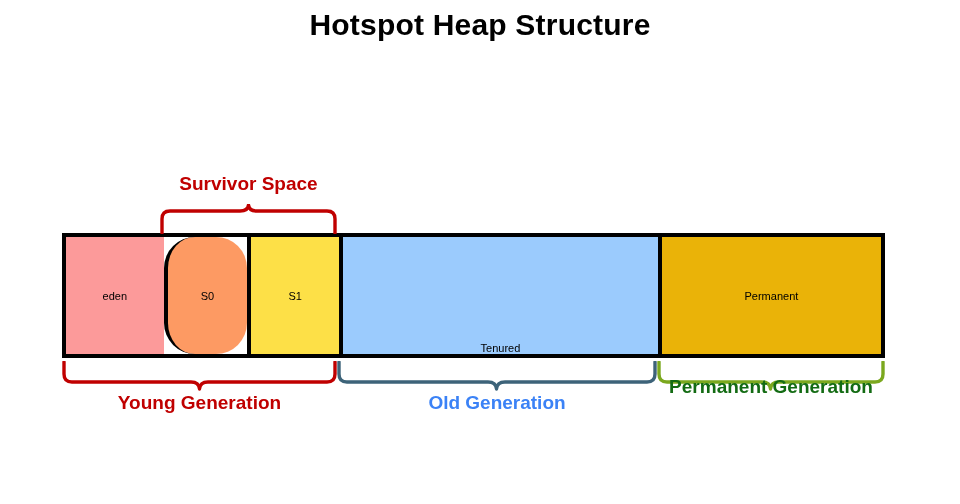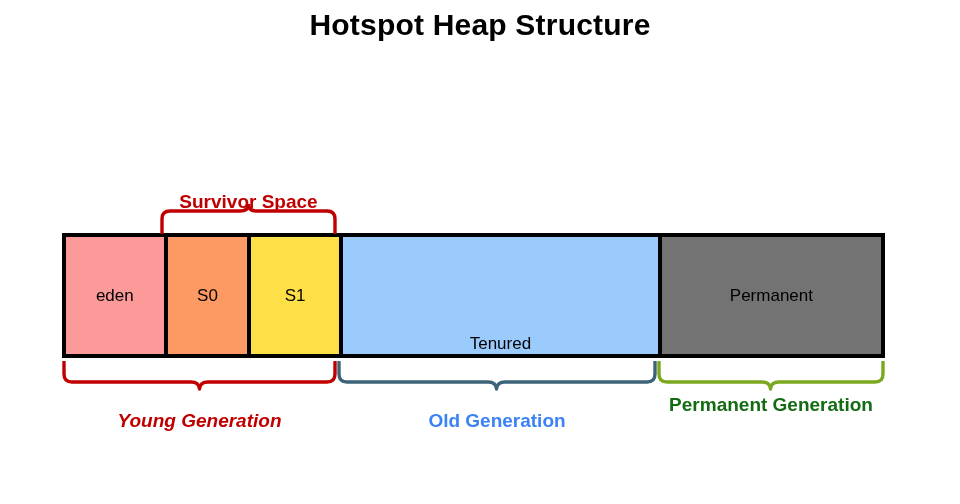--- a/index.html
+++ b/index.html
@@ -37,66 +37,64 @@
     box-sizing: border-box;
     border: 4px solid #000000;
     display: flex;
   }
   .heap-region {
     position: relative;
     box-sizing: border-box;
     display: flex;
     align-items: center;
     justify-content: center;
-    font-size: 17px;
+    font-size: 11px;
     color: #000000;
     height: 100%;
   }
   .heap-region + .heap-region {
     border-left: 4px solid #000000;
   }
   #region-eden     { width: 98px;  background: #fc9a9a; }
-  #region-s0       { width: 84px;  background: #fd9a63; }
+  #region-s0       { width: 84px;  background: #fd9a63; border-radius: 31px; }
   #region-s1       { width: 92px;  background: #fde047; }
   #region-tenured  { width: 320px; background: #9bcbfd; align-items: flex-end; }
-  #region-permanent{ width: 224px; background: #737373; }
+  #region-permanent{ width: 224px; background: #eab308; }
 
   
   .brace-wrap {
     position: absolute;
   }
   .brace-wrap svg {
     display: block;
   }
   .brace-label {
     position: absolute;
     text-align: center;
     font-size: 19px;
     font-weight: bold;
     white-space: nowrap;
-    margin-top: 18px;
   }
 
   
   #survivor-brace-wrap { left: 160px; top: 204px; }
   #survivor-space-label {
     left: 160px;
     top: 173px;
     width: 177px;
     color: #c00000;
   }
 
   
   #young-brace-wrap { left: 62px; top: 361px; }
   #young-generation-label {
     left: 62px;
     top: 392px;
     width: 275px;
     color: #c00000;
-    font-style: italic;
   }
 
   
   #old-brace-wrap { left: 337px; top: 361px; }
   #old-generation-label {
     left: 337px;
     top: 392px;
     width: 320px;
     color: #3b82f6;
   }

